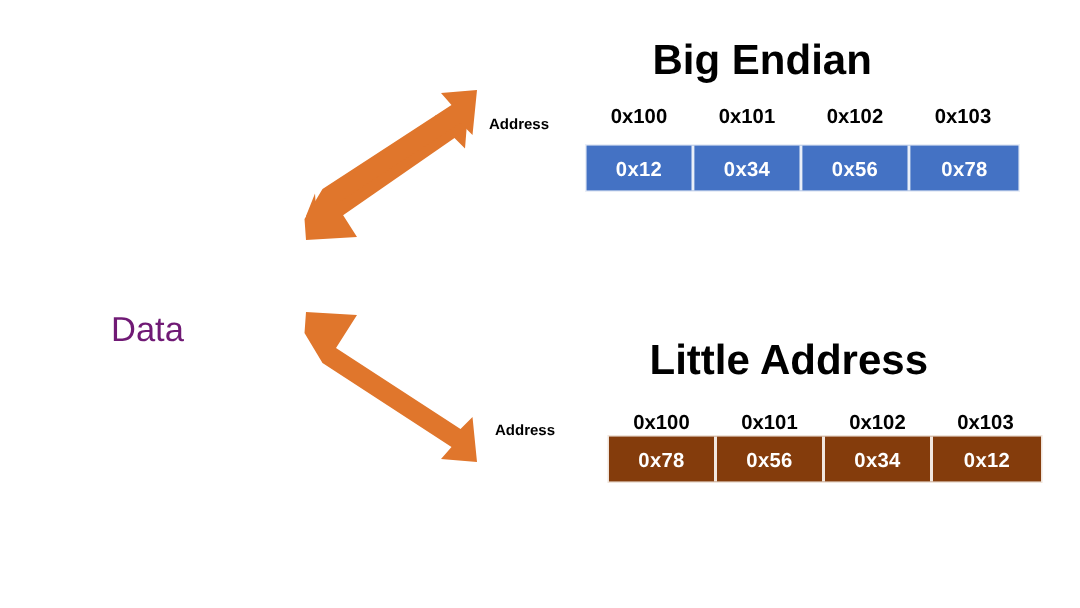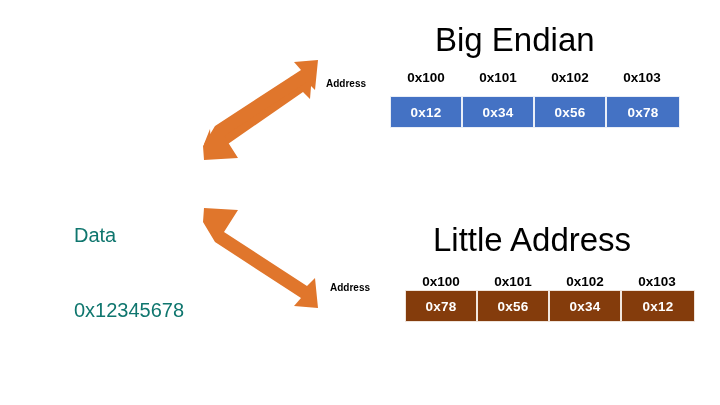--- a/index.html
+++ b/index.html
@@ -15,36 +15,36 @@
     width: 720px;
     height: 405px;
     background: #ffffff;
     overflow: hidden;
   }
 
   
   .data-label {
     position: absolute;
     left: 74px;
-    top: 173px;
-    font-size: 20px;
+    top: 157px;
+    font-size: 23px;
     line-height: 25px;
-    color: #0f766e;
+    color: #701a75;
     white-space: pre;
   }
   .data-label .dl-line { display: block; }
 
   
   .endian-title {
     position: absolute;
-    font-size: 33px;
+    font-size: 28px;
     line-height: 40px;
     color: #000000;
     white-space: nowrap;
-    font-weight: normal;
+    font-weight: bold;
     text-align: right;
   }
   #title-big    { left: 435px; top: 20px; }
   #title-little { left: 433px; top: 220px; }
 
   
   .addr-caption {
     position: absolute;
     font-size: 10px;
     font-weight: bold;
@@ -116,21 +116,20 @@
   #arrow-up   { left: 198px; top: 74px; }
   #arrow-down { left: 198px; top: 212px; }
 </style>
 </head>
 <body>
 
 <div id="slide">
 
   <div class="data-label">
     <span class="dl-line">Data</span>
-    <span class="dl-line">0x12345678</span>
   </div>
 
   <svg class="arrow-svg" id="arrow-up" width="120" height="84" viewBox="0 0 120 84">
     <polygon points="6,70 12,55 14,84 24,62 99,10 92,3 114,0 112,25 105,18 30,70 38,82 8,84" fill="#e0762c"></polygon>
     <polygon points="5,72 17,52 103,-4 96,-12 120,-14 117,16 109,8 26,62 40,84 6,86" fill="#e0762c"></polygon>
   </svg>
 
   <svg class="arrow-svg" id="arrow-down" width="120" height="84" viewBox="0 0 120 84">
     <polygon points="5,10 17,30 103,86 96,94 120,96 117,66 109,74 26,20 40,-2 6,-4" fill="#e0762c"></polygon>
   </svg>

